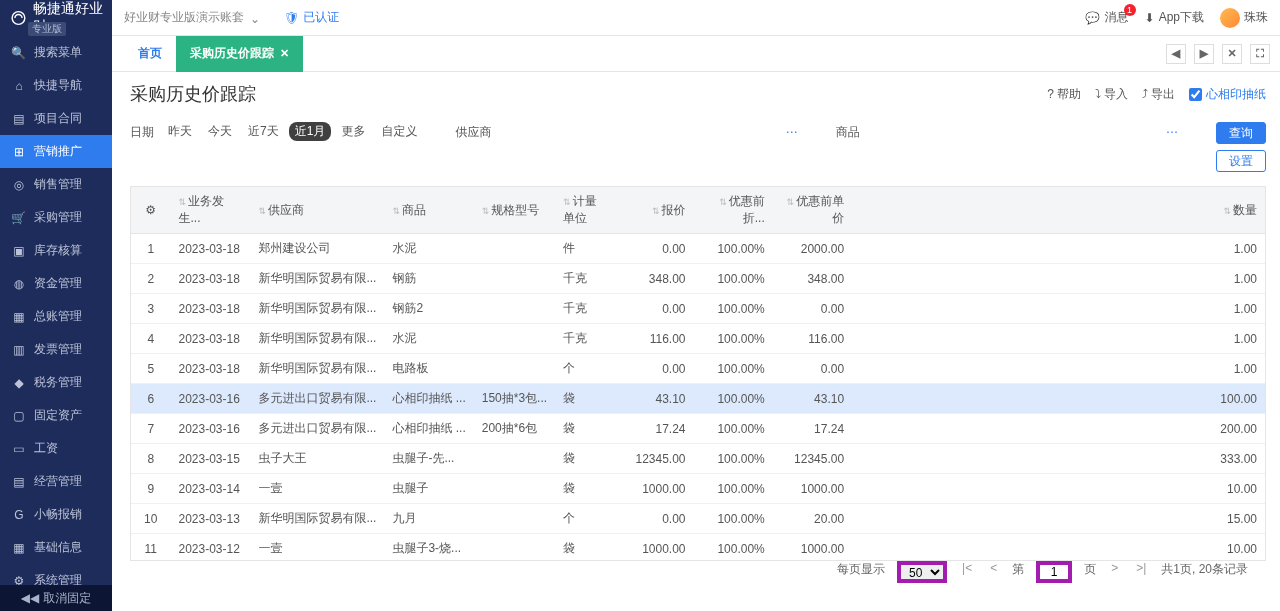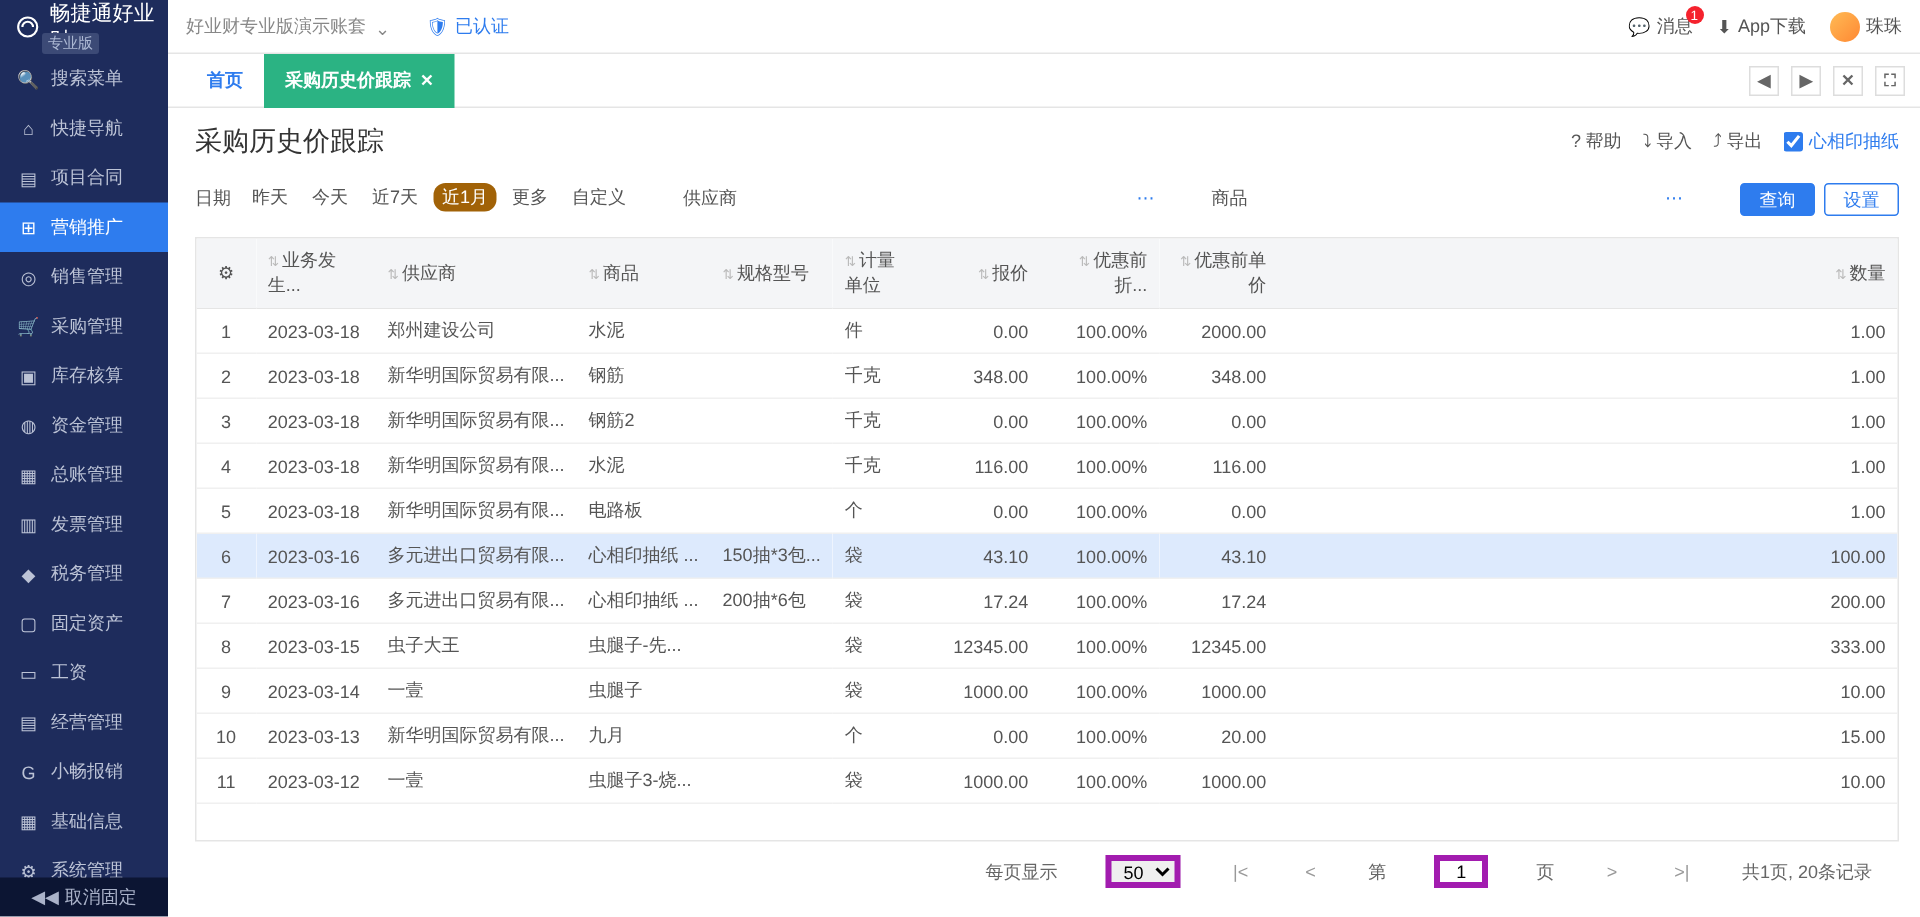--- a/index.html
+++ b/index.html
@@ -41,40 +41,40 @@
     .head-link { cursor: pointer; display: flex; align-items: center; gap: 3px; }
     .chk-last { display: flex; align-items: center; gap: 4px; color: #2e7cee; }
     .chk-last input { accent-color: #2e7cee; }
     
     .filter { display: flex; align-items: flex-start; gap: 32px; padding: 6px 0 14px 0; }
     .filt-group { display: flex; align-items: flex-start; gap: 8px; }
     .filt-label { padding-top: 2px; color: #555; }
     .date-opts { display: flex; flex-direction: column; text-align: right; }
     .date-opts-row { display: flex; gap: 4px; }
     .date-opt { cursor: pointer; color: #555; padding: 1px 6px; }
-    .date-opt.sel { background: #a16207; color: #fff; border-radius: 8px; }
+    .date-opt.sel { background: #404040; color: #fff; border-radius: 8px; }
     .date-range { color: #888; margin-top: 2px; }
-    .act-buttons { margin-left: auto; display: flex; gap: 6px; }
+    .act-buttons { margin-left: auto; display: flex; flex-direction: column; gap: 6px; }
     .btn { border: 1px solid #2e7cee; color: #2e7cee; background: #fff; border-radius: 3px; width: 50px; height: 22px; font-size: 12px; cursor: pointer; }
     .btn.primary { background: #2e7cee; color: #fff; }
     .more-dots { color: #2e7cee; cursor: pointer; padding: 0 6px; }
     .sup-input, .prd-input { flex: 1; min-width: 200px; }
     .filt-inline { display: flex; align-items: center; gap: 8px; flex: 1; }
     
     .table-wrap { flex: 1; border: 1px solid #e5e5e5; overflow: hidden; display: flex; flex-direction: column; }
     .tbl { width: 100%; border-collapse: collapse; font-size: 12px; }
     .tbl th { background: #f4f5f7; text-align: left; padding: 6px 8px; border-bottom: 1px solid #e5e5e5; color: #555; font-weight: normal; position: relative; }
     .tbl th.r, .tbl td.r { text-align: right; }
     .tbl th.c, .tbl td.c { text-align: center; }
     .tbl th .sort { color: #bbb; font-size: 9px; margin-right: 2px; }
     .tbl td { padding: 6px 8px; border-bottom: 1px solid #f0f0f0; color: #555; white-space: nowrap; overflow: hidden; text-overflow: ellipsis; }
     .tbl tr.sel td { background: #ddeafd; }
     .tbl-scroll { flex: 1; overflow-y: auto; overflow-x: auto; }
     
-    .pager { height: 40px; display: flex; align-items: center; justify-content: flex-end; gap: 32px; padding: 0 18px; color: #666; }
+    .pager { height: 40px; display: flex; justify-content: flex-end; gap: 12px; padding: 0 18px; color: #666; }
     .pager select, .pager input { border: 4px solid #a21caf; height: 22px; padding: 0 4px; font-size: 12px; }
     .pager input { width: 36px; text-align: center; }
     .pager-btn { cursor: pointer; color: #999; padding: 0 3px; }
   </style>
 </head>
 <body>
 
 <div class="sidebar">
   <div class="logo">
     <svg width="18" height="18" viewBox="0 0 24 24">

